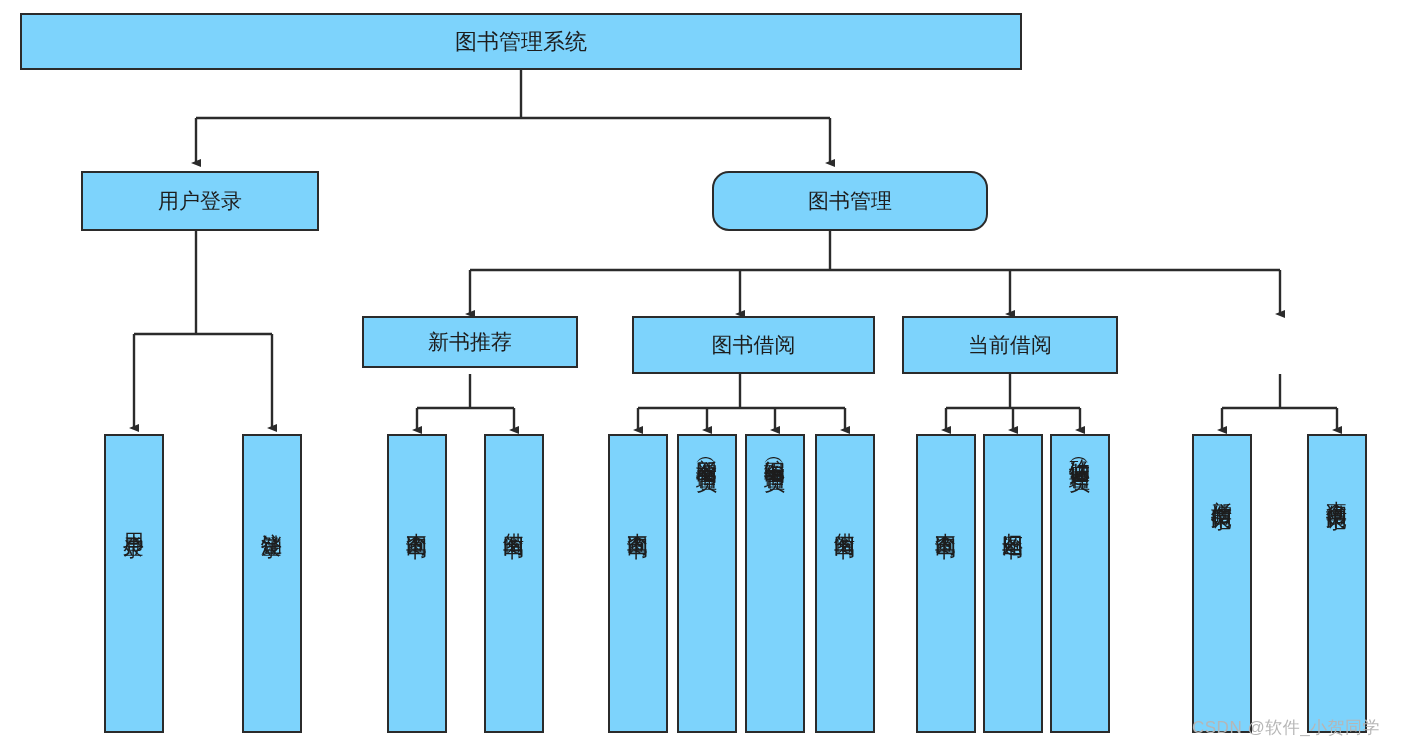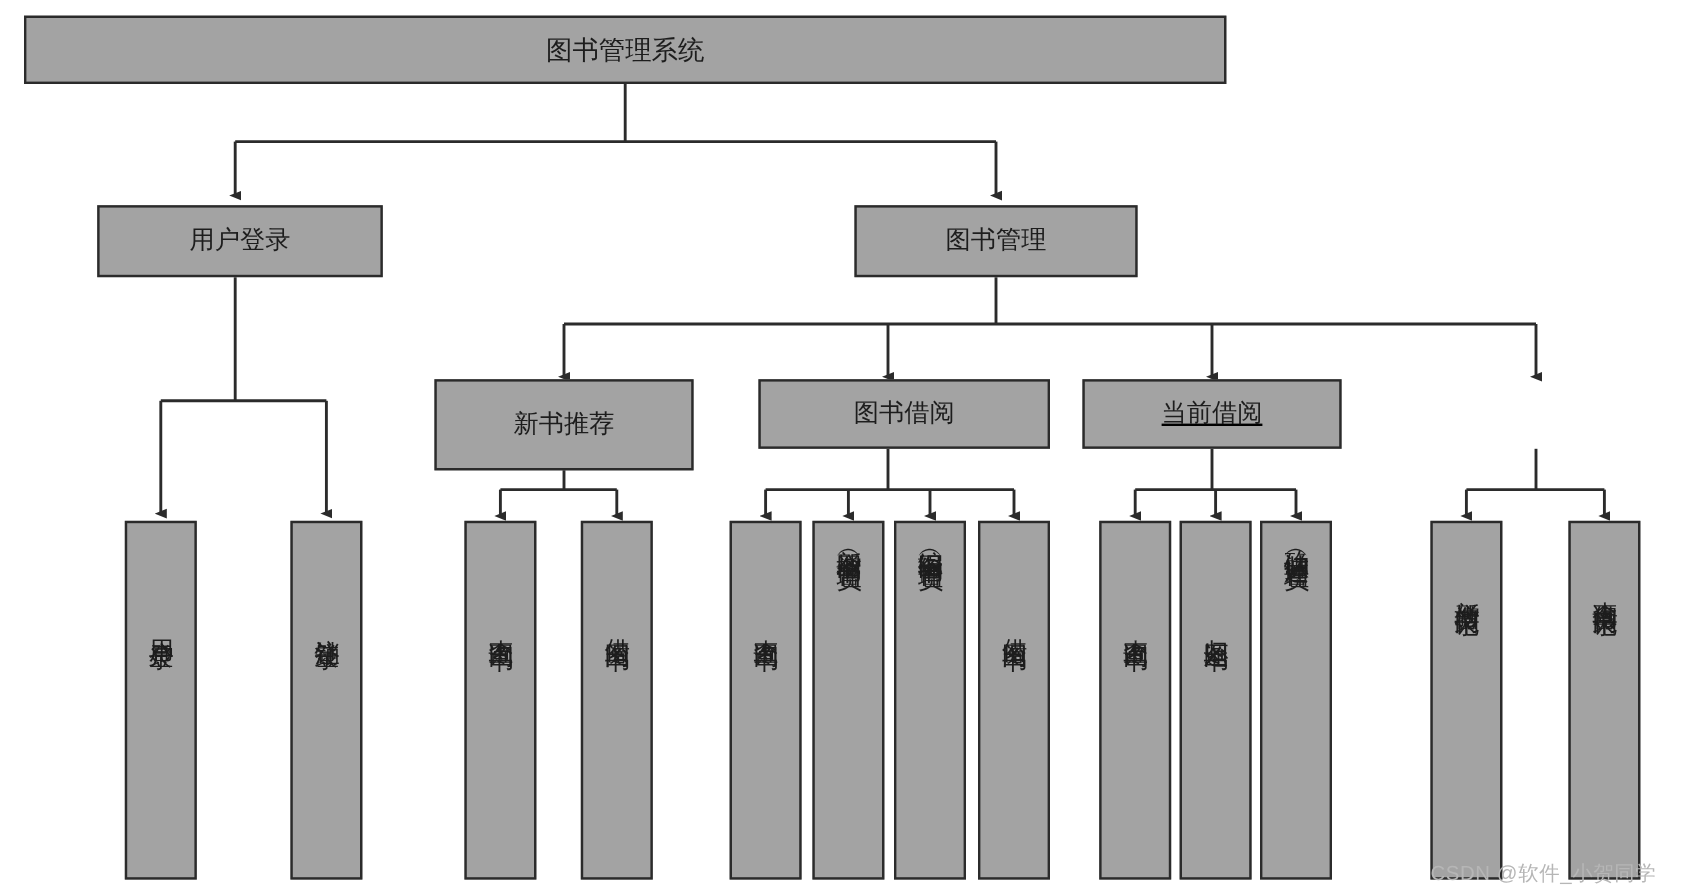--- a/index.html
+++ b/index.html
@@ -22,21 +22,21 @@
     position: absolute;
     left: 0;
     top: 0;
     width: 1405px;
     height: 747px;
     pointer-events: none;
   }
   .node {
     position: absolute;
     box-sizing: border-box;
-    background: #a3a3a3;
+    background: #7dd3fc;
     border: 2px solid #2b2b2b;
     display: flex;
     align-items: center;
     justify-content: center;
     z-index: 2;
   }
   .node-label {
     color: #1d1d1d;
     text-align: center;
     line-height: 1.18;
@@ -134,33 +134,33 @@
   </svg>
 
   <div class="node root horizontal" style="left:20px; top:13px; width:1002px; height:57px;">
     <span class="node-label">图书管理系统</span>
   </div>
 
   <div class="node horizontal" style="left:81px; top:171px; width:238px; height:60px;">
     <span class="node-label">用户登录</span>
   </div>
 
-  <div class="node horizontal" style="left:712px; top:171px; width:236px; height:60px;">
+  <div class="node horizontal" style="left:712px; top:171px; width:276px; height:60px;border-radius:17px;">
     <span class="node-label">图书管理</span>
   </div>
 
-  <div class="node horizontal" style="left:362px; top:316px; width:216px; height:76px;">
+  <div class="node horizontal" style="left:362px; top:316px; width:216px; height:52px;">
     <span class="node-label">新书推荐</span>
   </div>
 
   <div class="node horizontal" style="left:632px; top:316px; width:243px; height:58px;">
     <span class="node-label">图书借阅</span>
   </div>
 
-  <div class="node horizontal" style="left:902px; top:316px; width:216px; height:58px;text-decoration:underline;">
+  <div class="node horizontal" style="left:902px; top:316px; width:216px; height:58px;">
     <span class="node-label">当前借阅</span>
   </div>
 
 
   <div class="node vertical mid" style="left:104px; top:434px; width:60px; height:299px;">
     <span class="node-label">用户登录</span>
   </div>
 
   <div class="node vertical mid" style="left:242px; top:434px; width:60px; height:299px;">
     <span class="node-label">注销登录</span>

